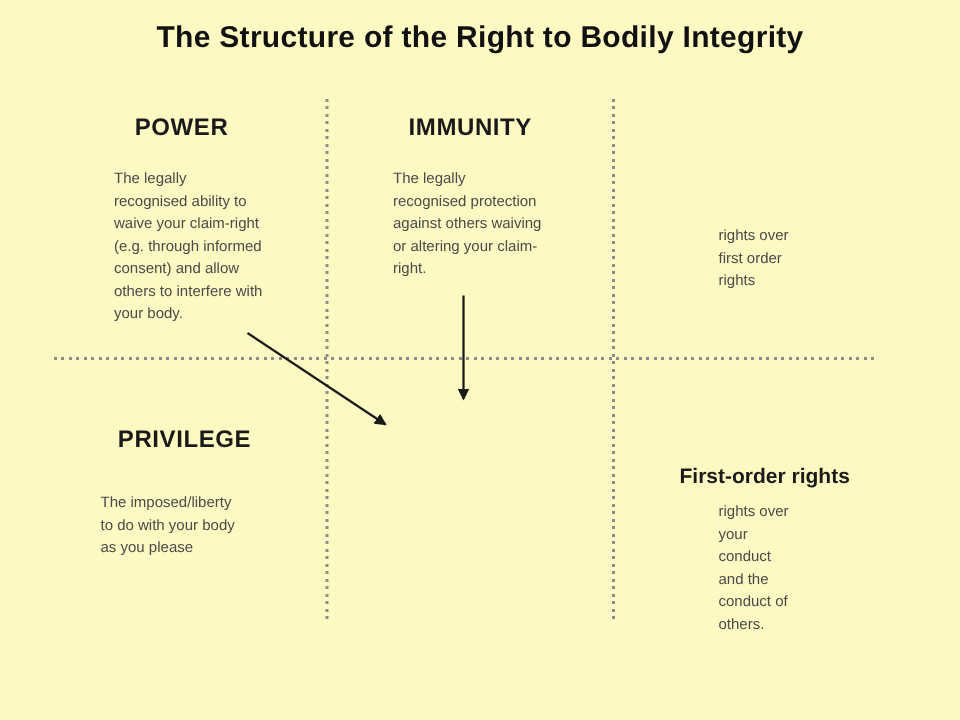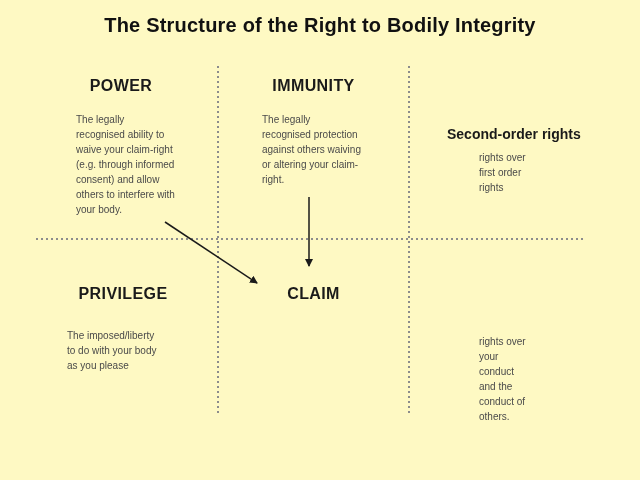--- a/index.html
+++ b/index.html
@@ -87,42 +87,41 @@
 
   <div class="title">The Structure of the Right to Bodily Integrity</div>
 
   <div class="vline" id="vline-left"></div>
   <div class="vline" id="vline-right"></div>
   <div class="hline" id="hline-mid"></div>
 
   <div class="quad-heading" id="power-heading">POWER</div>
   <div class="quad-heading" id="privilege-heading">PRIVILEGE</div>
   <div class="quad-heading" id="immunity-heading">IMMUNITY</div>
-  <div class="quad-heading" id="claim-heading">CLAIM</div>
 
   <div class="body-text" id="power-body">The legally
 recognised ability to
 waive your claim-right
 (e.g. through informed
 consent) and allow
 others to interfere with
 your body.</div>
   <div class="body-text" id="immunity-body">The legally
 recognised protection
 against others waiving
 or altering your claim-
 right.</div>
   <div class="body-text" id="privilege-body">The imposed/liberty
 to do with your body
 as you please</div>
 
-  <div class="side-heading" id="second-order-heading">Second-order rights</div>
   <div class="body-text" id="second-order-body">rights over
 first order
 rights</div>
+  <div class="side-heading" id="first-order-heading">First-order rights</div>
   <div class="body-text" id="first-order-body">rights over
 your
 conduct
 and the
 conduct of
 others.</div>
 
   <svg class="arrow-layer" viewBox="0 0 640 480" xmlns="http://www.w3.org/2000/svg">
     <defs>
       <marker id="arrowhead" markerWidth="9" markerHeight="8" refX="7" refY="4" orient="auto" markerUnits="userSpaceOnUse">

